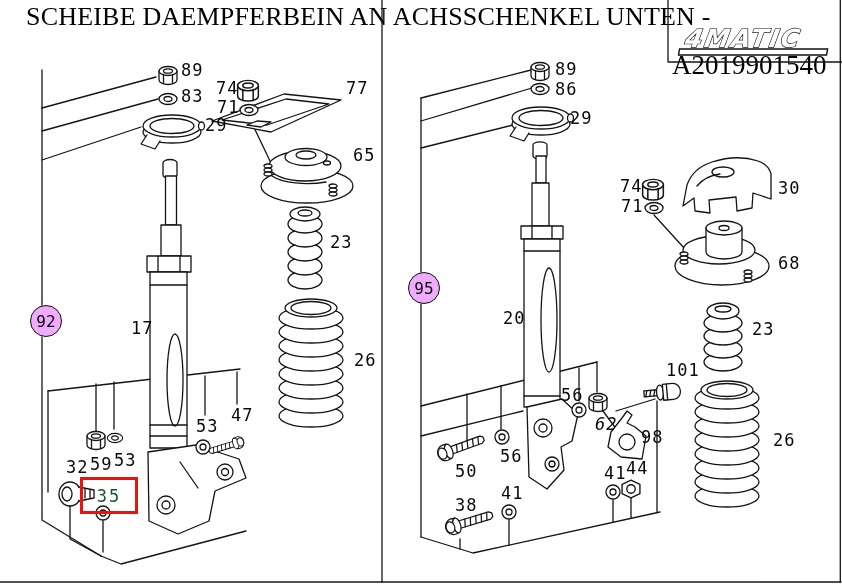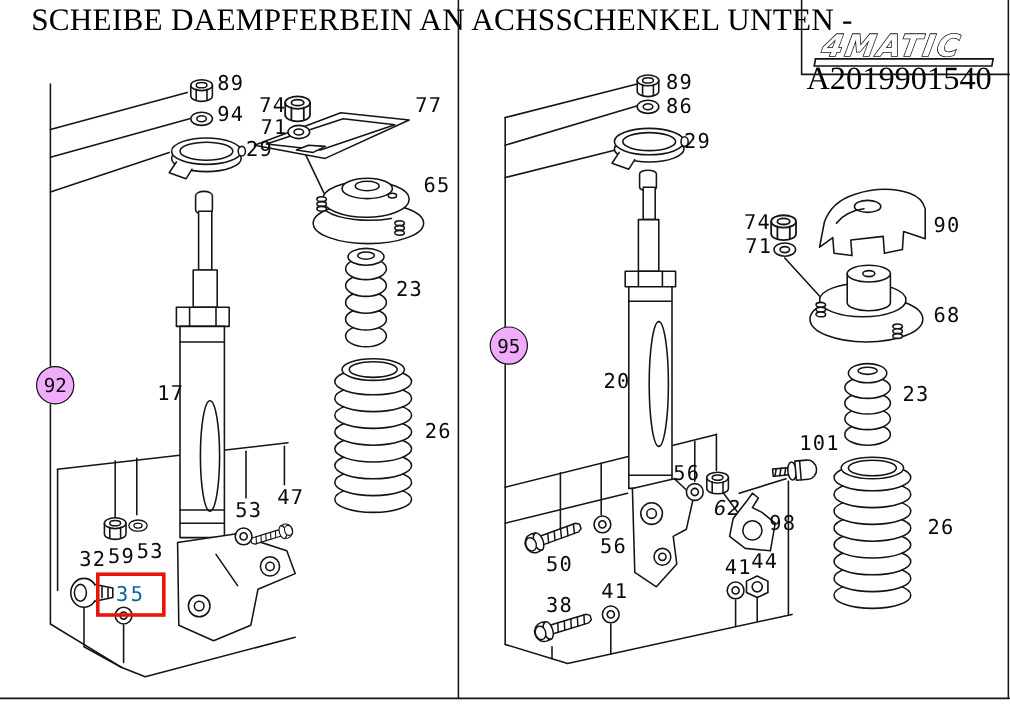--- a/index.html
+++ b/index.html
@@ -12,21 +12,21 @@
   .footer{position:absolute;left:141px;top:548px;font-size:18px;letter-spacing:0.6px;color:#000;}
   .lineart{position:absolute;left:0;top:0;}
   .layer{position:absolute;left:4px;top:0;width:842px;height:588px;pointer-events:none;}
   .plabel{position:absolute;font:17px "DejaVu Sans Mono",monospace;letter-spacing:1px;
           color:#0a0a0a;line-height:1;pointer-events:auto;cursor:pointer;}
   .gcircle{position:absolute;width:30px;height:30px;border:1.7px solid #111;border-radius:50%;
            background:#f0abfc;display:flex;align-items:center;justify-content:center;
            font:16px "DejaVu Sans Mono",monospace;color:#0a0a0a;pointer-events:auto;cursor:pointer;}
   .hlbox{position:absolute;border:3.5px solid #e8150f;background:transparent;
          display:flex;align-items:center;justify-content:center;z-index:5;}
-  .hlbox span{font:17px "DejaVu Sans Mono",monospace;letter-spacing:2px;color:#0369a1;}
+  .hlbox span{font:17px "DejaVu Sans Mono",monospace;letter-spacing:2px;color:#14532d;}
 </style>
 </head>
 <body>
 
 <div id="app">
 
   <div class="title">SCHEIBE DAEMPFERBEIN AN ACHSSCHENKEL UNTEN -</div>
   <div class="partnum">A2019901540</div>
 
   <svg class="logo-svg" width="168" height="36" viewBox="0 0 168 36">
@@ -318,40 +318,40 @@
         <use href="#washerR" transform="translate(509,512)"></use>
       </g>
   </svg>
 
   <div class="hlbox" style="left: 80px; top: 477px; width: 52px; height: 31px; border-color: rgb(232, 21, 15);">
     <span>35</span>
   </div>
 
   <div class="layer">
       <div class="plabel" style="left: 177px; top: 62px;">89</div>
-      <div class="plabel" style="left: 177px; top: 88px;">94</div>
+      <div class="plabel" style="left: 177px; top: 88px;">83</div>
       <div class="plabel" style="left: 212px; top: 80px;">74</div>
       <div class="plabel" style="left: 213px; top: 99px;">71</div>
       <div class="plabel" style="left: 201px; top: 117px;">29</div>
       <div class="plabel" style="left: 342px; top: 80px;">77</div>
       <div class="plabel" style="left: 349px; top: 147px; text-align: right;">65</div>
       <div class="plabel" style="left: 326px; top: 234px;">23</div>
       <div class="plabel" style="left: 127px; top: 320px;">17</div>
       <div class="plabel" style="left: 350px; top: 352px;">26</div>
       <div class="plabel" style="left: 192px; top: 418px;">53</div>
       <div class="plabel" style="left: 227px; top: 407px;">47</div>
       <div class="plabel" style="left: 62px; top: 459px;">32</div>
       <div class="plabel" style="left: 86px; top: 456px;">59</div>
       <div class="plabel" style="left: 110px; top: 452px;">53</div>
       <div class="plabel" style="left: 551px; top: 61px;">89</div>
       <div class="plabel" style="left: 551px; top: 81px;">86</div>
       <div class="plabel" style="left: 566px; top: 110px;">29</div>
       <div class="plabel" style="left: 616px; top: 178px;">74</div>
       <div class="plabel" style="left: 617px; top: 198px;">71</div>
-      <div class="plabel" style="left: 774px; top: 180px;">90</div>
+      <div class="plabel" style="left: 774px; top: 180px;">30</div>
       <div class="plabel" style="left: 774px; top: 255px;">68</div>
       <div class="plabel" style="left: 499px; top: 310px;">20</div>
       <div class="plabel" style="left: 748px; top: 321px;">23</div>
       <div class="plabel" style="left: 662px; top: 362px;">101</div>
       <div class="plabel" style="left: 769px; top: 432px;">26</div>
       <div class="plabel" style="left: 557px; top: 387px;">56</div>
       <div class="plabel" style="left: 591px; top: 416px; font-style: italic;">62</div>
       <div class="plabel" style="left: 637px; top: 429px;">98</div>
       <div class="plabel" style="left: 600px; top: 465px;">41</div>
       <div class="plabel" style="left: 622px; top: 460px;">44</div>

